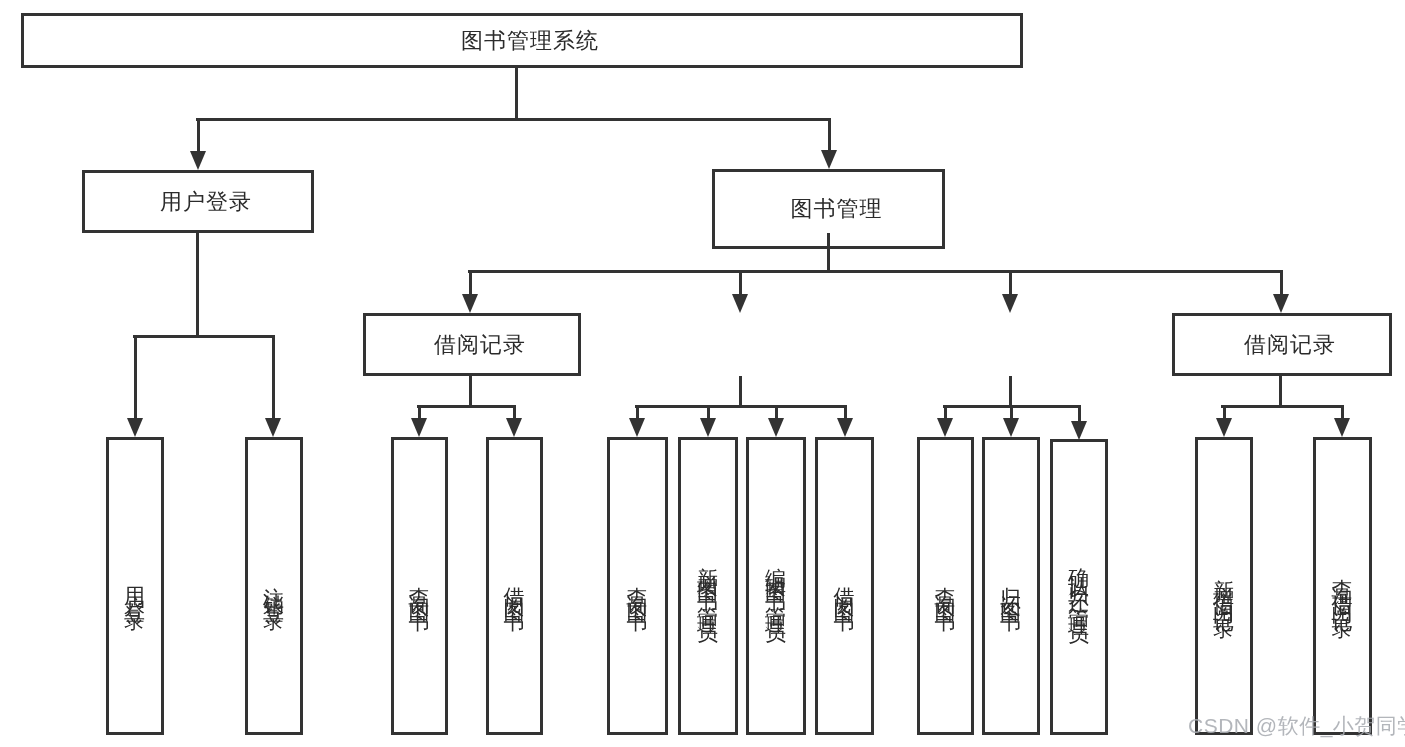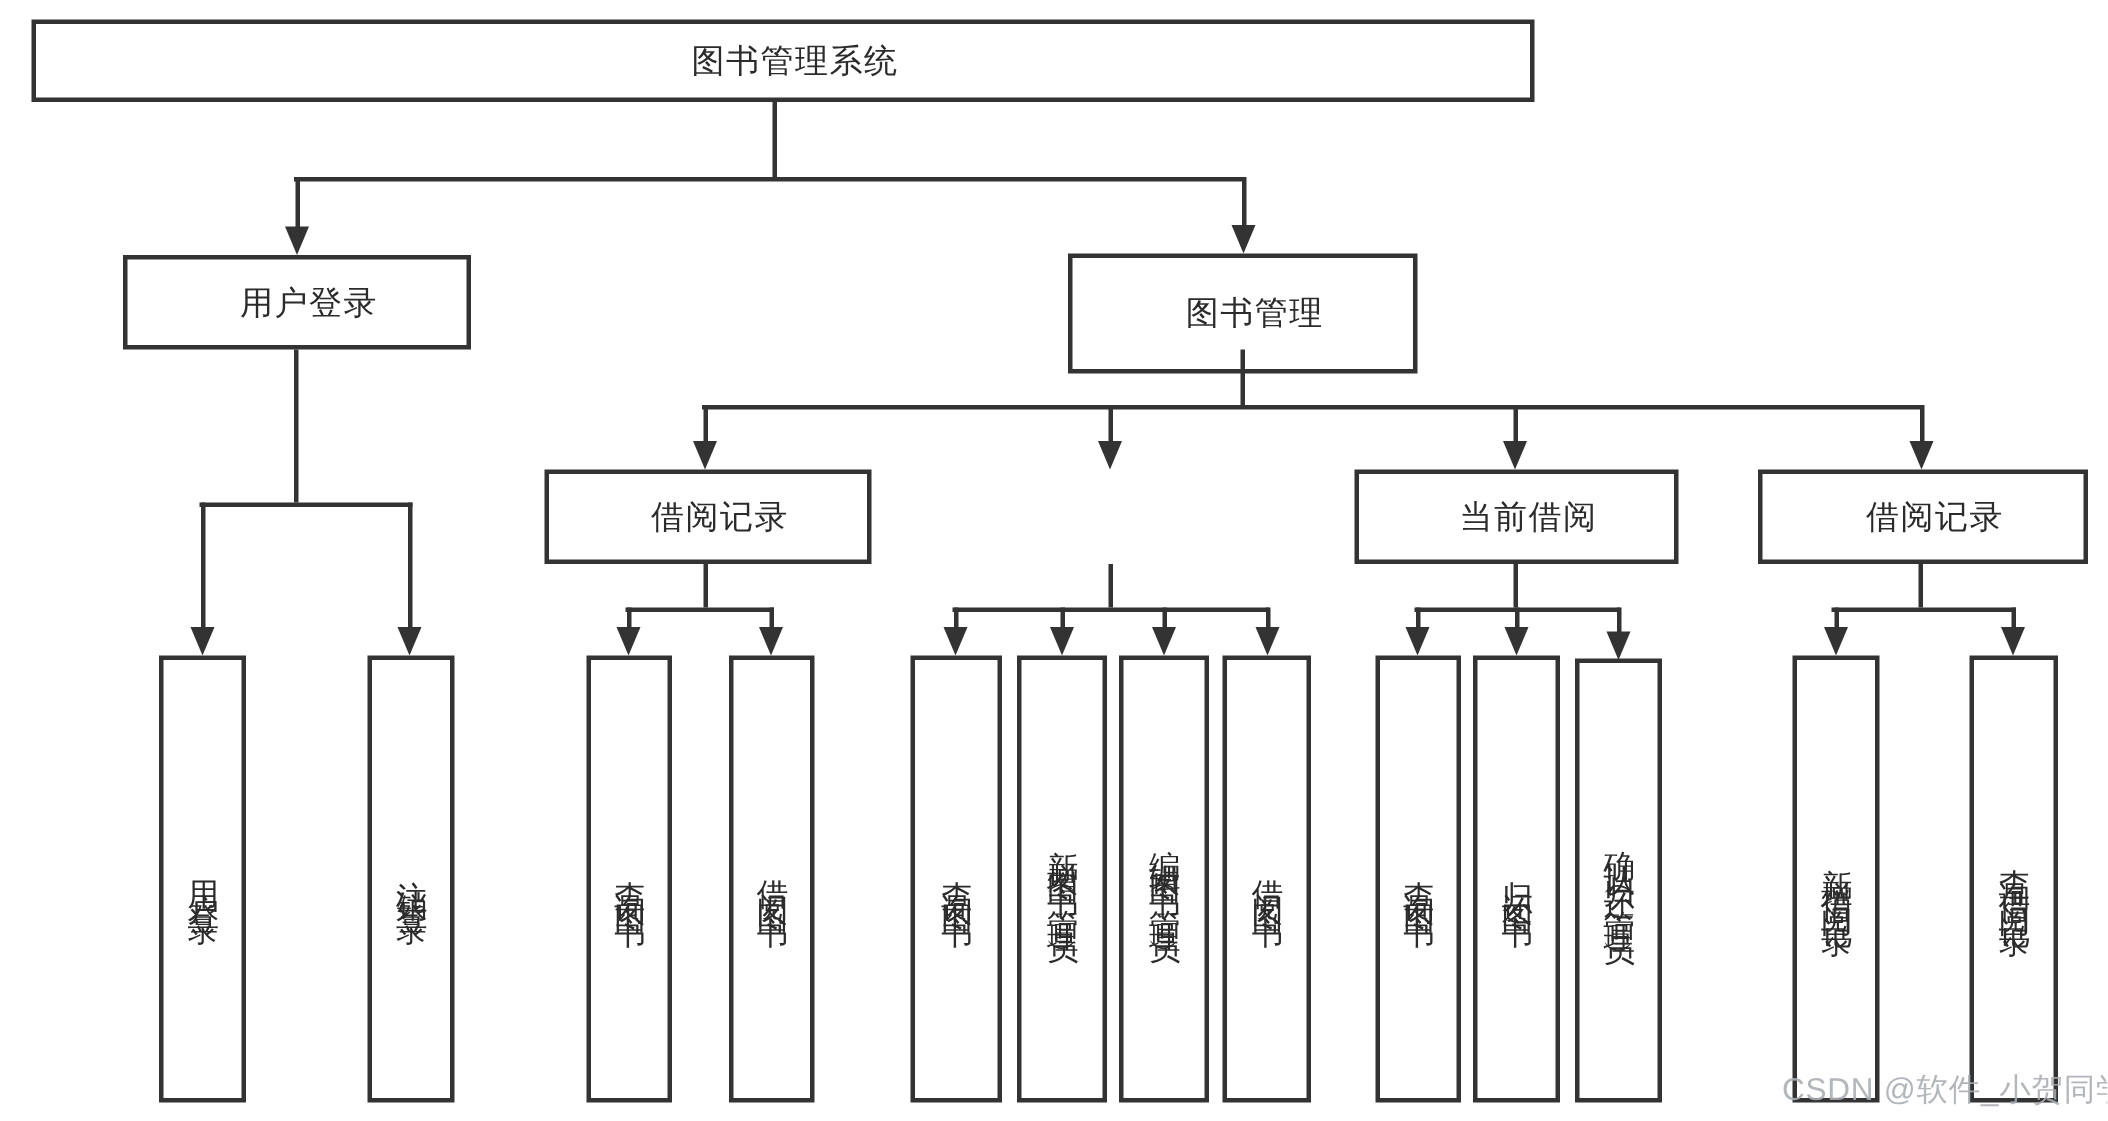--- a/index.html
+++ b/index.html
@@ -35,21 +35,20 @@
 <body>
 
 <div class="stage">
 
   <div class="hnode" style="left:21px;top:13px;width:1002px;height:55px;">图书管理系统</div>
 
   <div class="hnode" style="left:82px;top:170px;width:232px;height:63px;">用户登录</div>
   <div class="hnode" style="left:712px;top:169px;width:233px;height:80px;">图书管理</div>
 
   <div class="hnode" style="left:363px;top:313px;width:218px;height:63px;">借阅记录</div>
-  <div class="hnode" style="left:903px;top:313px;width:216px;height:63px;">当前借阅</div>
   <div class="hnode" style="left:1172px;top:313px;width:220px;height:63px;">借阅记录</div>
 
   <div class="leaf" style="left:106px;top:437px;width:58px;height:298px;">用户登录</div>
   <div class="leaf" style="left:245px;top:437px;width:58px;height:298px;">注销登录</div>
 
   <div class="leaf" style="left:391px;top:437px;width:57px;height:298px;">查询图书</div>
   <div class="leaf" style="left:486px;top:437px;width:57px;height:298px;">借阅图书</div>
 
   <div class="leaf" style="left:607px;top:437px;width:61px;height:298px;">查询图书</div>
   <div class="leaf" style="left:678px;top:437px;width:60px;height:298px;">新增图书（管理员）</div>

